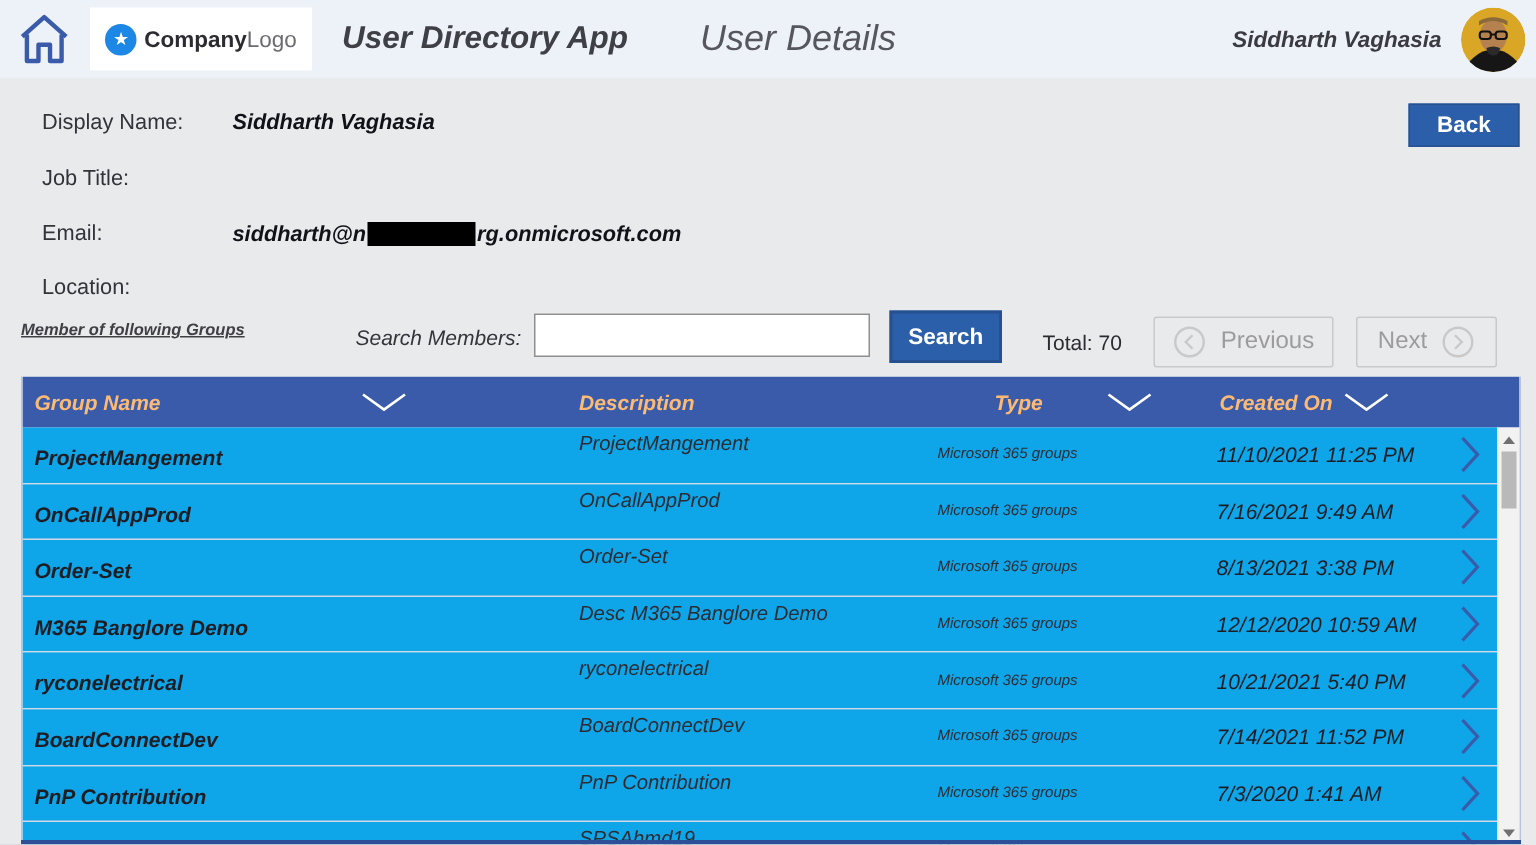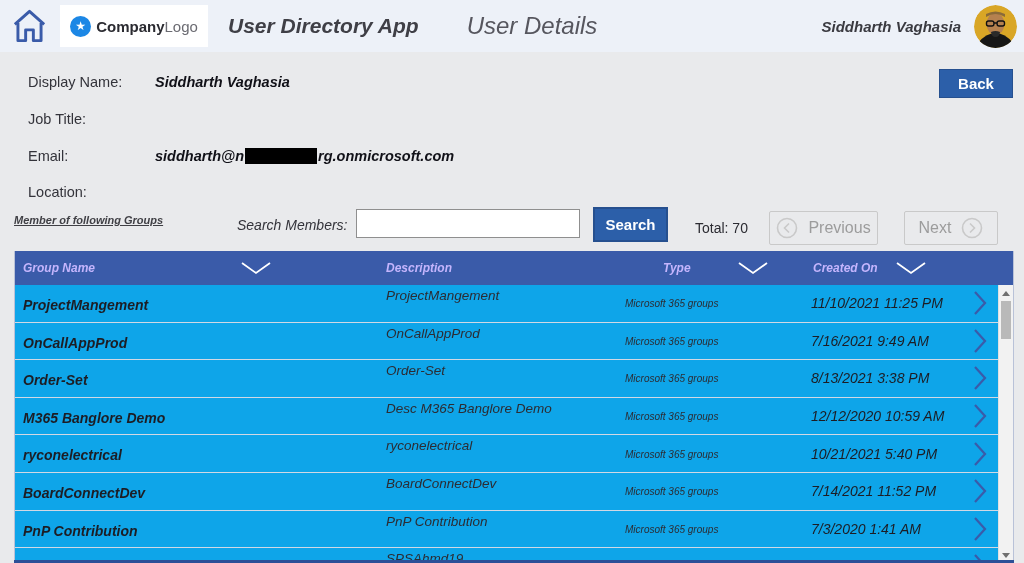--- a/index.html
+++ b/index.html
@@ -55,31 +55,31 @@
     background:#2c5fa9;border:2px solid #26508f;color:#fff;box-sizing:border-box;
     font-family:inherit;font-size:15px;font-weight:bold;cursor:pointer;
   }
   .total{position:absolute;left:695px;top:220px;font-size:14px;color:#2b2b31;}
   .pager-btn{
     position:absolute;top:211px;height:34px;box-sizing:border-box;
     background:transparent;border:1px solid #c9c9c9;border-radius:2px;
     color:#9c9c9c;font-family:inherit;font-size:16px;cursor:pointer;
     display:flex;align-items:center;justify-content:center;gap:10px;
   }
-  .prev-btn{left:769px;width:109px;}
+  .prev-btn{left:769px;width:120px;}
   .next-btn{left:904px;width:94px;}
   
   .table{
     position:absolute;left:14px;top:251px;width:1000px;height:312px;
     border-left:1px solid #b9c2d8;border-right:1px solid #b9c2d8;box-sizing:border-box;
     overflow:hidden;background:#f1f4f9;
   }
   .t-head{
-    position:relative;height:34px;background:#3a5ba9;color:#c4b5fd;
-    font-size:12px;font-weight:bold;font-style:italic;
+    position:relative;height:34px;background:#3a5ba9;color:#fdba74;
+    font-size:14px;font-weight:bold;font-style:italic;
   }
   .t-head .hc{position:absolute;top:50%;transform:translateY(-50%);}
   .hc-name{left:8px;}
   .hc-desc{left:371px;}
   .hc-type{left:648px;}
   .hc-created{left:798px;}
   .sort-ico{position:absolute;top:50%;transform:translateY(-50%);cursor:pointer;display:flex;}
   .si-1{left:226px;} .si-2{left:723px;} .si-3{left:881px;}
   .t-body{position:relative;}
   .t-row{

